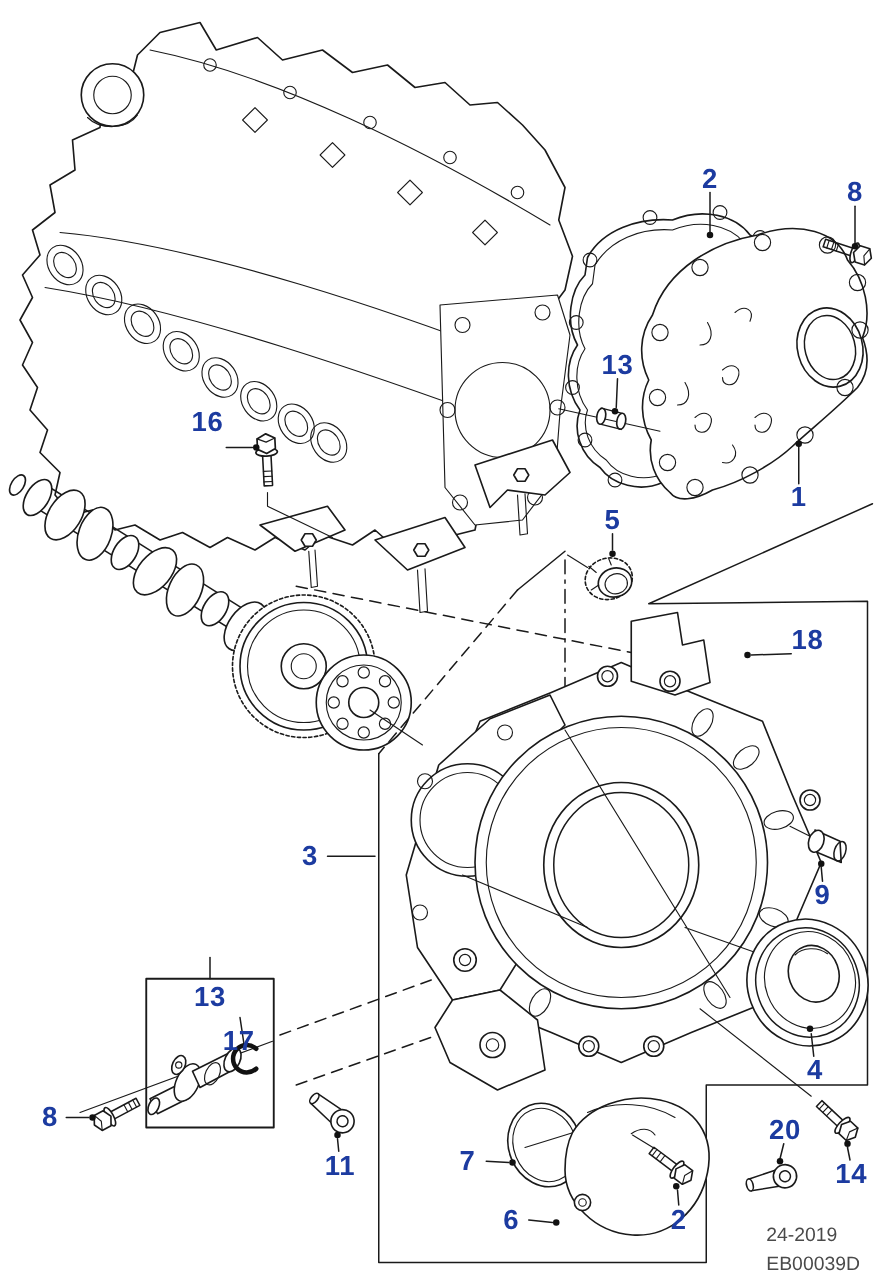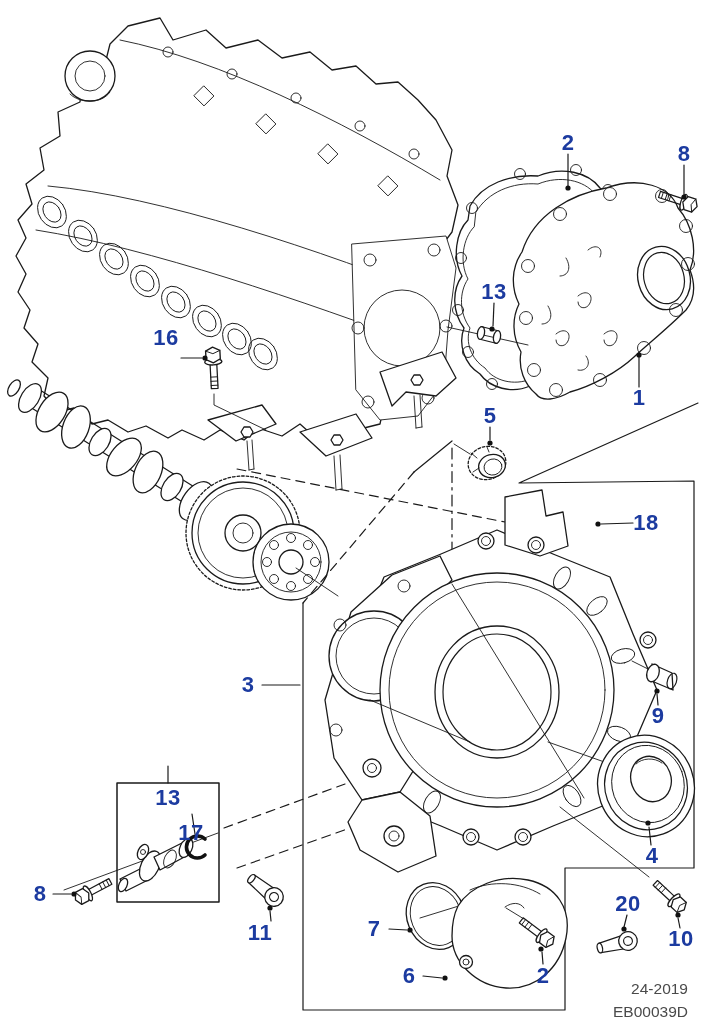--- a/index.html
+++ b/index.html
@@ -10,21 +10,21 @@
   .lnf{fill:#ffffff;stroke:#1a1a1a;stroke-width:1.3;stroke-linecap:round;stroke-linejoin:round;}
   .thin{stroke-width:0.9;}
   .thick{stroke-width:1.5;}
   .dash{stroke-dasharray:9,6;}
   .dashdot{stroke-dasharray:11,5,2.5,5;}
   .teeth{stroke-dasharray:2.6,2;}
   .dot{fill:#111111;stroke:none;}
   .clip{fill:none;stroke:#111;stroke-width:3.6;stroke-linecap:round;}
   .callout{position:absolute;transform:translate(-50%,-50%);
            font-weight:bold;font-size:22px;color:#1c3ba0;letter-spacing:.5px;white-space:nowrap;}
-  .footer{position:absolute;right:16px;top:977px;text-align:right;
+  .footer{position:absolute;right:16px;top:977px;text-align:left;
           font-size:15.5px;color:#4a4a4a;line-height:23px;}
 </style>
 </head>
 <body>
 
 <div class="stage">
 
 <svg width="704" height="1024" viewBox="0 0 704 1024">
   <defs>
     <g id="bolt-hex">
@@ -380,28 +380,28 @@
 <div class="callout" style="left:639px;top:398px">1</div>
 <div class="callout" style="left:568px;top:143px">2</div>
 <div class="callout" style="left:248px;top:685px">3</div>
 <div class="callout" style="left:652px;top:856px">4</div>
 <div class="callout" style="left:490px;top:416px">5</div>
 <div class="callout" style="left:409px;top:976px">6</div>
 <div class="callout" style="left:374px;top:929px">7</div>
 <div class="callout" style="left:684px;top:154px">8</div>
 <div class="callout" style="left:40px;top:894px">8</div>
 <div class="callout" style="left:658px;top:716px">9</div>
-<div class="callout" style="left:681px;top:939px">10</div>
-<div class="callout" style="left:260px;top:933px">11</div>
+<div class="callout" style="left:681px;top:939px">14</div>
+<div class="callout" style="left:272px;top:933px">11</div>
 <div class="callout" style="left:628px;top:904px">20</div>
 <div class="callout" style="left:168px;top:798px">13</div>
 <div class="callout" style="left:494px;top:292px">13</div>
 <div class="callout" style="left:543px;top:976px">2</div>
 <div class="callout" style="left:166px;top:338px">16</div>
 <div class="callout" style="left:191px;top:833px">17</div>
-<div class="callout" style="left:646px;top:523px">18</div>
+<div class="callout" style="left:646px;top:512px">18</div>
 
 <div class="footer">
   <div>24-2019</div>
   <div>EB00039D</div>
 </div>
 
 </div>
 
 </body></html>

